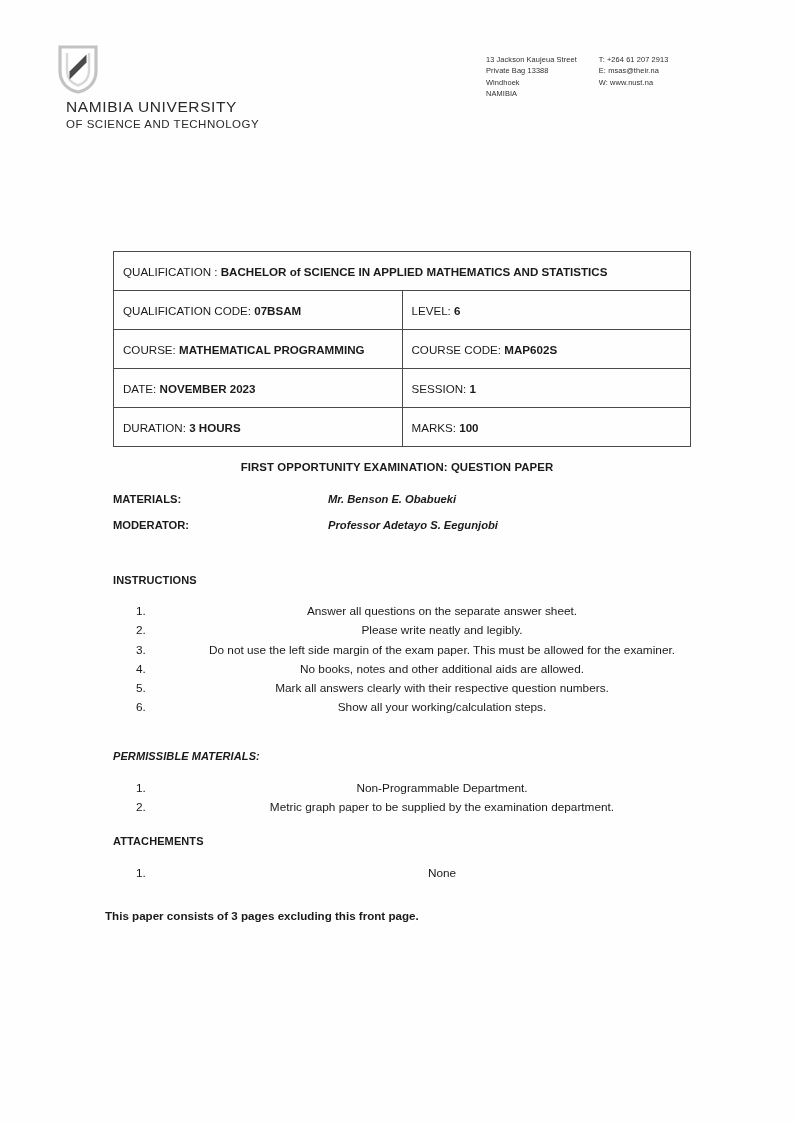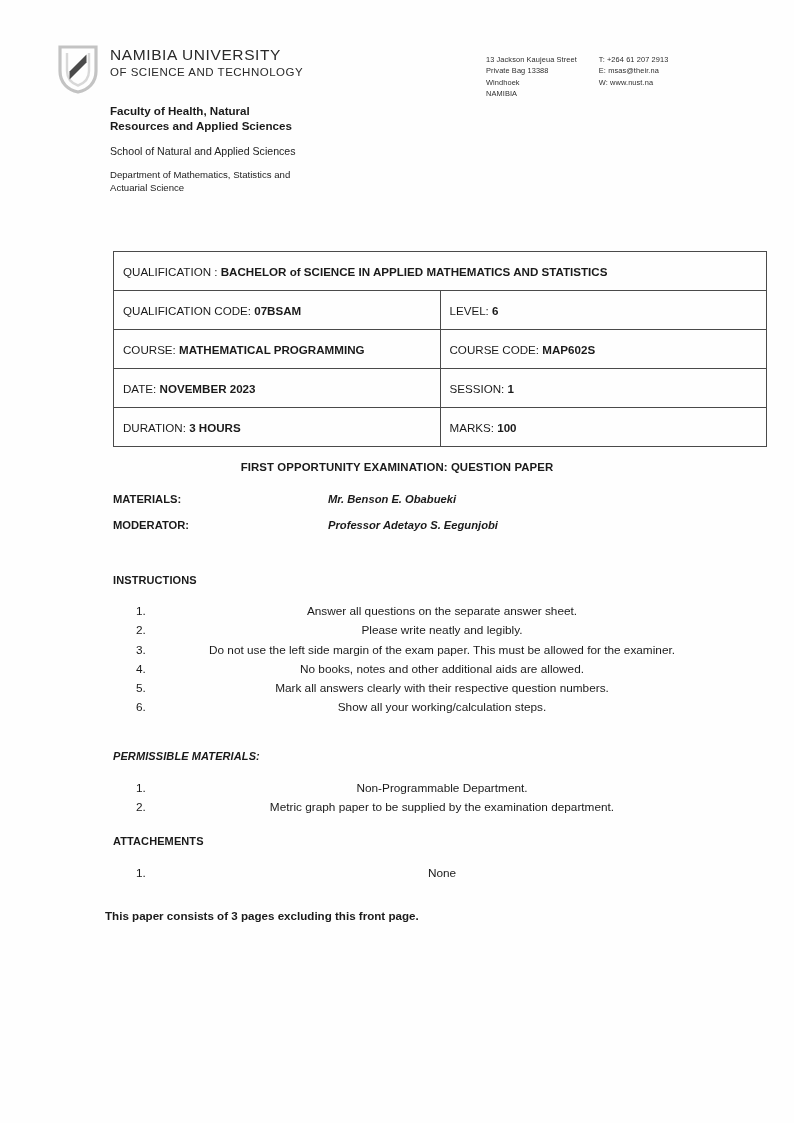--- a/index.html
+++ b/index.html
@@ -26,20 +26,21 @@
   .letterhead {
     position: absolute;
     left: 56px;
     top: 42px;
     width: 690px;
   }
 
   .lh-row {
     display: flex;
     align-items: flex-start;
+    flex-direction: column;
   }
 
   .logo {
     width: 44px;
     height: 50px;
     flex: 0 0 44px;
     margin-top: 2px;
   }
 
   .brand {
@@ -98,21 +99,21 @@
     color: #222;
     margin-top: 11px;
     max-width: 215px;
   }
 
   
   .info-table {
     position: absolute;
     left: 113px;
     top: 251px;
-    width: 654px;
+    width: 578px;
     border-collapse: collapse;
     table-layout: fixed;
   }
   .info-table td {
     border: 1px solid #4a4a4a;
     padding: 9px 10px 9px 9px;
     font-size: 11.6px;
     color: #1a1a1a;
     height: 20px;
     vertical-align: middle;
@@ -224,25 +225,20 @@
         <div>Windhoek</div>
         <div>NAMIBIA</div>
       </div>
       <div class="contact-col2">
         <div>T:  +264 61 207 2913</div>
         <div>E:  msas@their.na</div>
         <div>W: www.nust.na</div>
       </div>
     </div>
 
-    <div class="dept-block">
-      <div class="faculty">Faculty of Health, Natural Resources and Applied Sciences</div>
-      <div class="school">School of Natural and Applied Sciences</div>
-      <div class="department">Department of Mathematics, Statistics and Actuarial Science</div>
-    </div>
   </div>
 
   <table class="info-table">
     <tbody>
         <tr>
       <td colspan="2">
         <span class="lbl">QUALIFICATION :</span>
         <span class="val">BACHELOR of SCIENCE IN APPLIED MATHEMATICS AND STATISTICS</span>
       </td>
     </tr>

